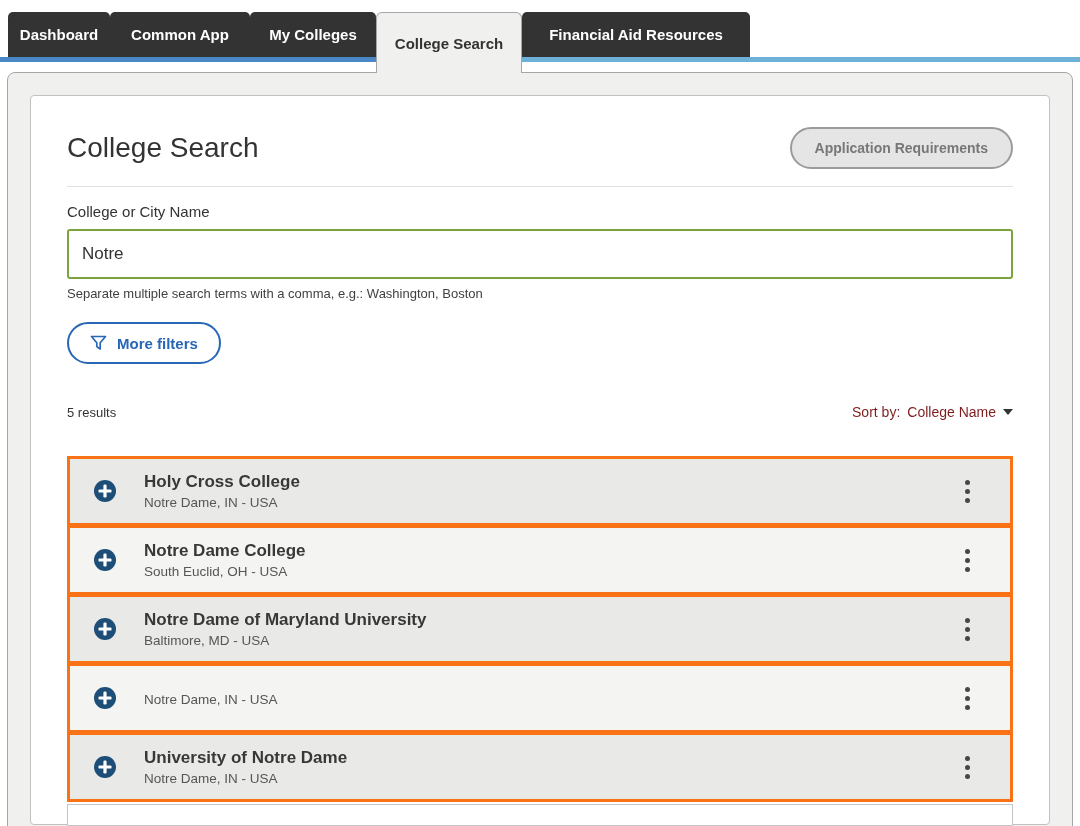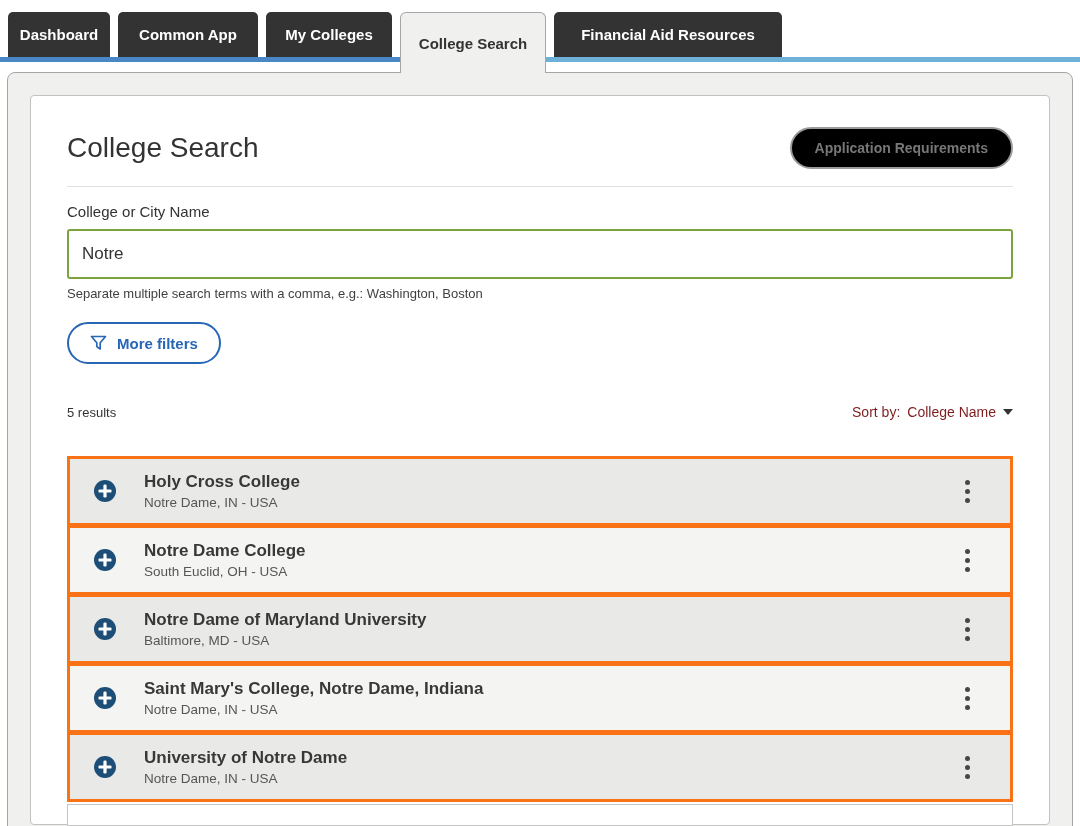--- a/index.html
+++ b/index.html
@@ -1,20 +1,20 @@
 <!DOCTYPE html>
 <html><head>
 <meta charset="utf-8">
 <style>
   * { box-sizing: border-box; }
   body { margin: 0; background: #fff; font-family: "Liberation Sans", sans-serif; }
   .viewport { width: 1080px; height: 826px; overflow: hidden; position: relative; background: #fff; }
 
   
-  .tab-strip { display: flex; gap: 8px; padding-left: 8px; margin-top: 12px; height: 45px;
+  .tab-strip { display: flex; padding-left: 8px; margin-top: 12px; height: 45px;
                position: relative; z-index: 2; }
   .tab { display: flex; align-items: center; justify-content: center; background: #333333;
          color: #fff; font-weight: bold; font-size: 15px; border-radius: 5px 5px 0 0;
          height: 45px; cursor: pointer; }
   .tab.t1 { width: 102px; } .tab.t2 { width: 126px; } .tab.t3 { width: 140px; }
   .tab.t4 { width: 146px; } .tab.t5 { width: 228px; }
   .tab.active { background: #f0f0ee; color: #333; border: 1px solid #a6a6a6; border-bottom: none;
                 height: 61px; margin-bottom: -16px; border-radius: 6px 6px 0 0;
                 position: relative; z-index: 3; }
 
@@ -23,21 +23,21 @@
 
   
   .panel { margin: 10px 7px 0 7px; height: 770px; background: #f0f0ee;
            border: 1px solid #a6a6a6; border-radius: 8px 8px 0 0; }
   .card { margin: 22px 22px 0 22px; background: #fff; border: 1px solid #c2c2c2;
           border-radius: 4px; padding: 31px 36px 0 36px; height: 730px; }
 
   .card-header { display: flex; justify-content: space-between; align-items: center; }
   .page-title { margin: 0; font-size: 28px; font-weight: 400; color: #333; }
   .pill-btn { height: 42px; padding: 0 23px; border: 2px solid #9b9b9b; border-radius: 22px;
-              background: #000000; font-family: inherit; font-weight: bold; font-size: 14px;
+              background: #e5e5e5; font-family: inherit; font-weight: bold; font-size: 14px;
               color: #777777; display: flex; align-items: center; cursor: pointer; }
 
   .divider { border: none; border-top: 1px solid #e0e0e0; margin: 17px 0 0 0; }
 
   .field-label { margin-top: 16px; font-size: 15px; color: #333; }
   .search-input { margin-top: 9px; width: 100%; height: 50px; border: 2px solid #7da33f;
                   border-radius: 3px; font-size: 17px; color: #333; padding: 6px 13px;
                   font-family: inherit; background: #fff; outline: none; }
   .helper { margin-top: 7px; font-size: 13px; color: #3f3f3f; }
 
@@ -175,21 +175,20 @@
 
         <div class="row">
           <button class="add-btn">
             <svg width="22" height="22" viewBox="0 0 22 22">
                 <circle cx="11" cy="11" r="11" fill="#1d4e78"></circle>
                 <rect x="4.5" y="9.4" width="13" height="3.2" rx="1.2" fill="#fff"></rect>
                 <rect x="9.4" y="4.5" width="3.2" height="13" rx="1.2" fill="#fff"></rect>
               </svg>
           </button>
           <div class="row-text">
-            <div class="row-name">Saint Mary's College, Notre Dame, Indiana</div>
             <div class="row-loc">Notre Dame, IN - USA</div>
           </div>
           <button class="kebab">
               <span></span>
               <span></span>
               <span></span>
             </button>
         </div>
 
         <div class="row">

